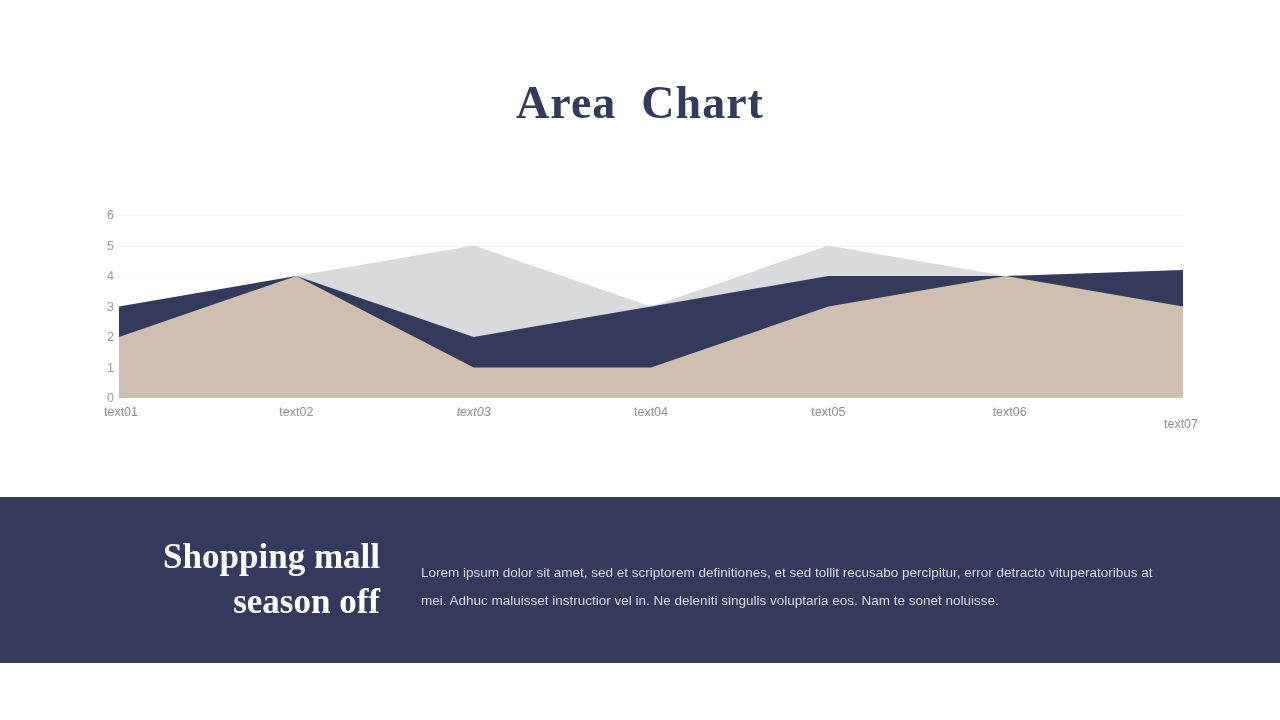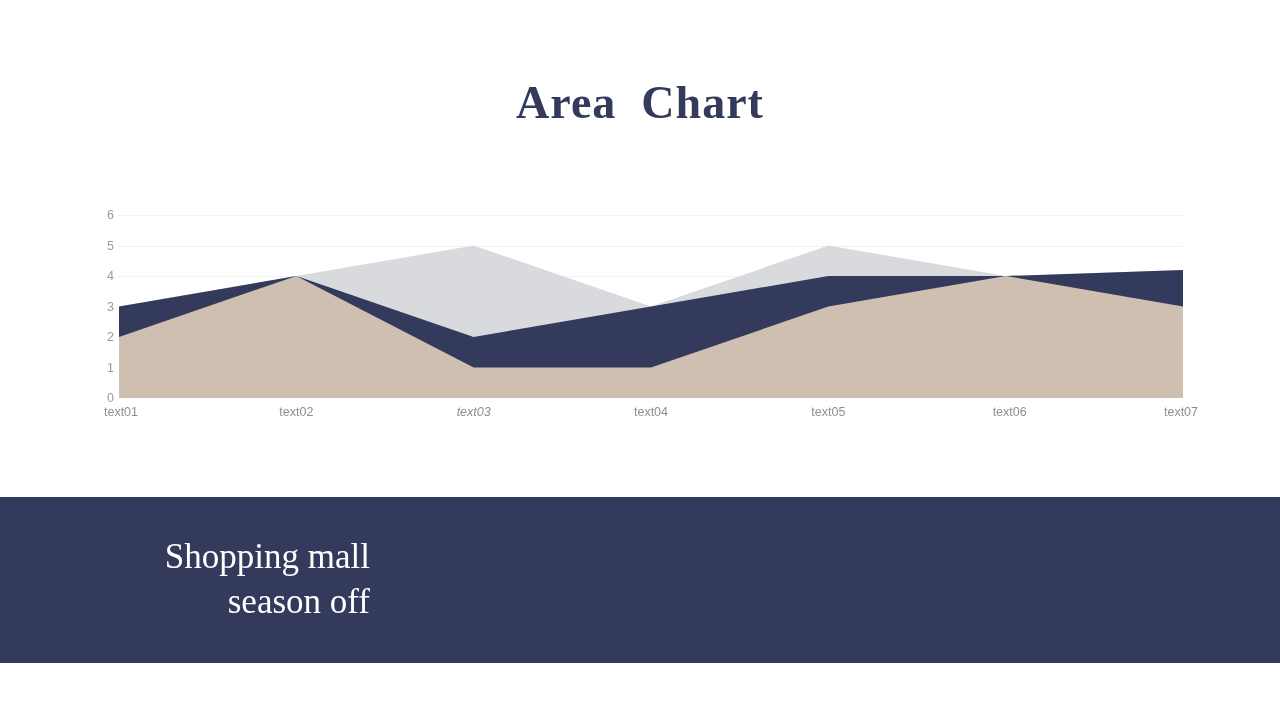--- a/index.html
+++ b/index.html
@@ -68,24 +68,24 @@
   }
 
   
   #banner{
     position:absolute;
     left:0;top:497px;width:1280px;height:166px;
     background:#333a5c;
   }
   #banner-heading{
     position:absolute;
-    left:80px;top:38px;width:290px;
+    left:90px;top:38px;width:290px;
     text-align:right;
     font-family:"Liberation Serif", serif;
-    font-weight:normal;
+    font-weight:bold;
     font-size:35px;
     line-height:1.28;
     color:#ffffff;
   }
   #banner-body{
     position:absolute;
     left:421px;top:62px;width:752px;
     font-size:13.5px;
     line-height:2.07;
     color:#d6d8e0;
@@ -127,21 +127,22 @@
         </svg>
     </div>
 
     <div id="x-axis-labels">
         <div class="x-tick" style="left: 121px;">text01</div>
         <div class="x-tick" style="left: 296.333px;">text02</div>
         <div class="x-tick" style="left: 473.667px; font-style: italic;">text03</div>
         <div class="x-tick" style="left: 651px;">text04</div>
         <div class="x-tick" style="left: 828.333px;">text05</div>
         <div class="x-tick" style="left: 1005.67px; padding-left: 8px;">text06</div>
-        <div class="x-tick" style="left: 1181px;">text07</div>
+        <div class="x-tick" style="left: 1181px; margin-top: 12px;">text07</div>
       </div>
   </div>
 
   <div id="banner">
     <div id="banner-heading">Shopping mall season off</div>
+    <div id="banner-body">Lorem ipsum dolor sit amet, sed et scriptorem definitiones, et sed tollit recusabo percipitur, error detracto vituperatoribus at mei. Adhuc maluisset instructior vel in. Ne deleniti singulis voluptaria eos. Nam te sonet noluisse.</div>
   </div>
 
 </div>
 
 </body></html>

